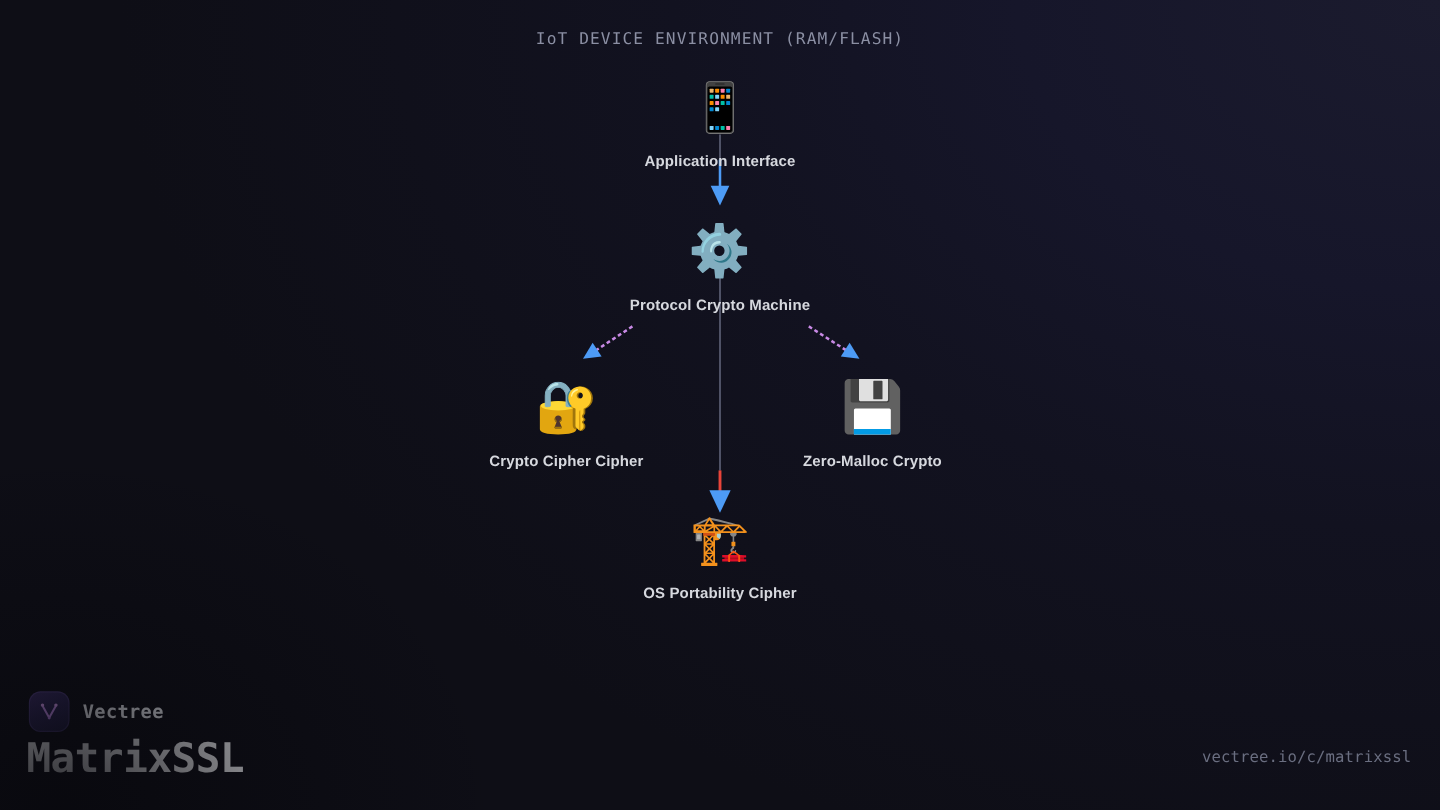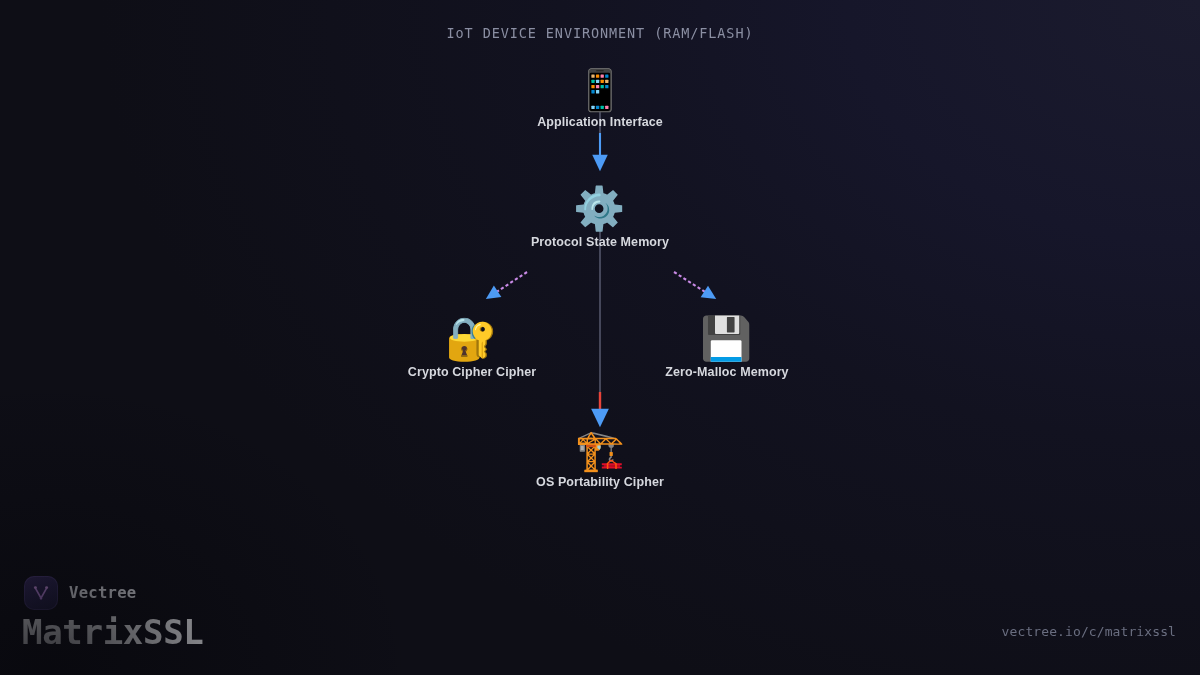--- a/index.html
+++ b/index.html
@@ -46,21 +46,21 @@
     z-index:3;
   }
   .node-icon{
     display:block;
     line-height:1;
     font-family:"DejaVu Sans", sans-serif;
     text-align:center;
   }
   .node-label{
     display:block;
-    margin-top:5px;
+    margin-top:17px;
     font-size:12.5px;
     font-weight:bold;
     color:#d6d8de;
     letter-spacing:.1px;
     white-space:nowrap;
   }
 
   
   .brand-row{
     position:absolute; left:24px; top:576px;
@@ -128,31 +128,31 @@
     </g>
   </svg>
 
   <div class="node" style="left:600px; top:70px;">
     <span class="node-icon" style="font-size:40px;">📱</span>
     <span class="node-label">Application Interface</span>
   </div>
 
   <div class="node" style="left:600px; top:188px;">
     <span class="node-icon" style="font-size:42px;">⚙️</span>
-    <span class="node-label">Protocol State Memory</span>
+    <span class="node-label">Protocol Crypto Machine</span>
   </div>
 
   <div class="node" style="left:472px; top:318px;">
     <span class="node-icon" style="font-size:42px;">🔐</span>
     <span class="node-label">Crypto Cipher Cipher</span>
   </div>
 
   <div class="node" style="left:727px; top:318px;">
     <span class="node-icon" style="font-size:42px;">💾</span>
-    <span class="node-label">Zero-Malloc Memory</span>
+    <span class="node-label">Zero-Malloc Crypto</span>
   </div>
 
   <div class="node" style="left:600px; top:430px;">
     <span class="node-icon" style="font-size:40px;">🏗️</span>
     <span class="node-label">OS Portability Cipher</span>
   </div>
 
   <div class="brand-row">
     <span class="brand-mark">
       <svg width="22" height="22" viewBox="0 0 22 22" aria-hidden="true">

